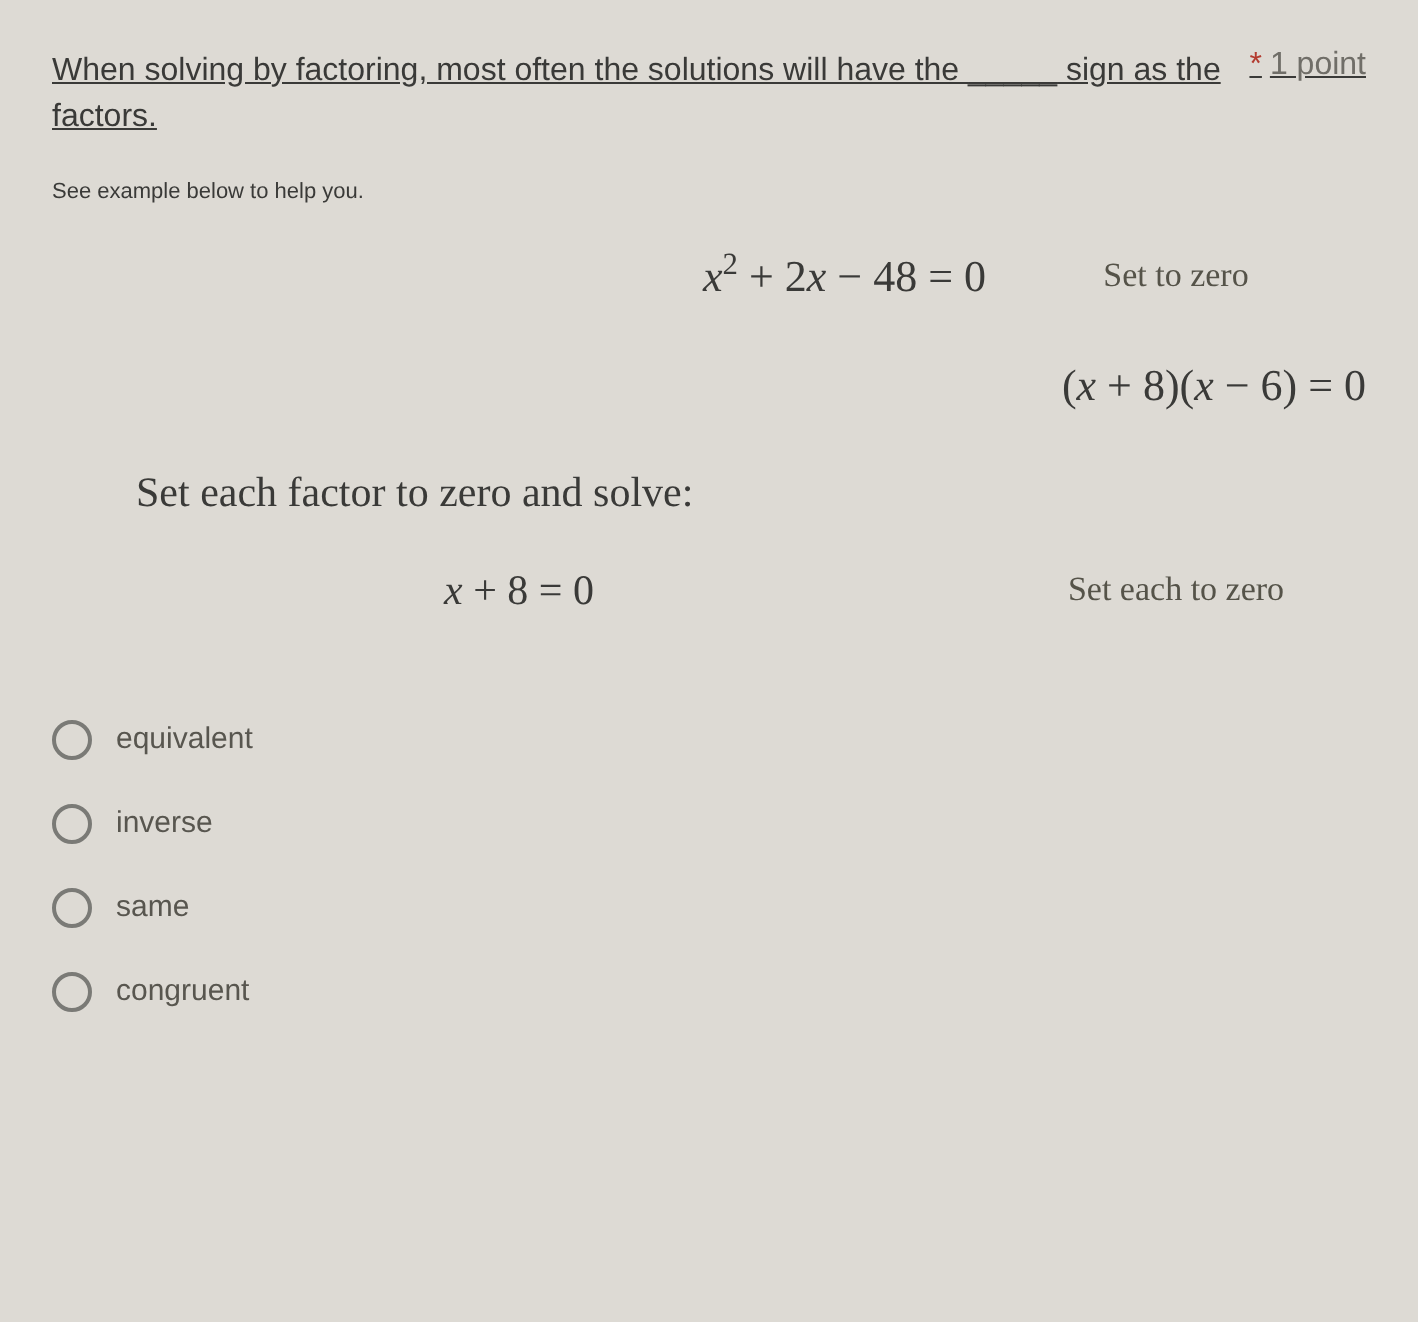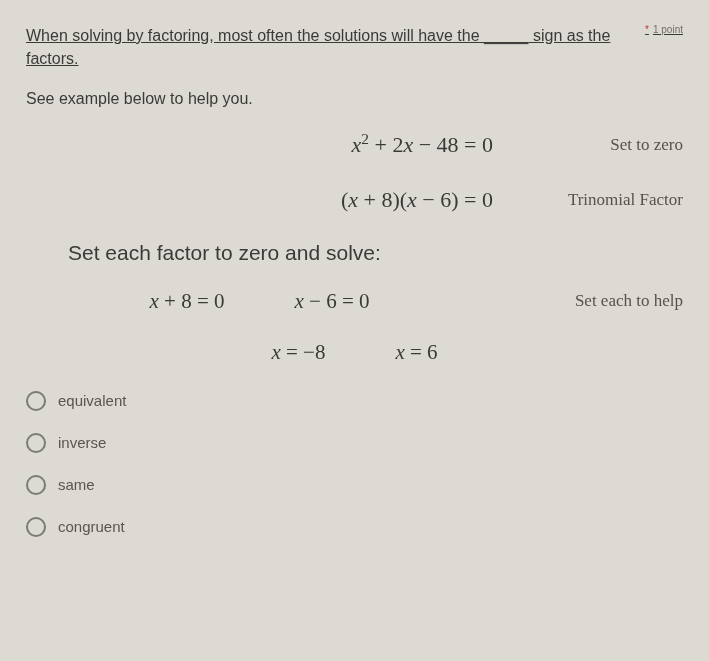--- a/index.html
+++ b/index.html
@@ -8,46 +8,46 @@
     height: 661px;
     background: #dddad4;
     font-family: Arial, sans-serif;
     color: #3a3a38;
     padding: 24px 26px 0 26px;
     position: relative;
     overflow: hidden;
   }
   .top-row { display: flex; align-items: flex-start; text-decoration: underline; }
   .question-text { flex: 1; font-size: 16px; line-height: 1.45; color: #3a3a38; }
-  .points { font-size: 10px; color: #706e68; margin-left: 10px; white-space: nowrap; }
+  .points { font-size: 16px; color: #706e68; margin-left: 10px; white-space: nowrap; }
   .points .ast { color: #b33b2f; margin-right: 4px; }
-  .help-text { margin-top: 20px; font-size: 16px; color: #3a3a38; }
+  .help-text { margin-top: 20px; font-size: 11px; color: #3a3a38; }
   .math-block { margin-top: 22px; }
   .math-row {
     display: flex;
     align-items: center;
     margin-bottom: 28px;
   }
   .math-left {
     flex: 1;
     text-align: right;
     font-family: "Times New Roman", serif;
     font-size: 22px;
     color: #3a3a38;
     font-style: italic;
   }
   .math-right {
     width: 190px;
-    text-align: right;
+    text-align: center;
     font-family: "Comic Sans MS", cursive;
     font-size: 17px;
     color: #555349;
   }
   .instr {
-    font-family: Liberation Sans, sans-serif;
+    font-family: Liberation Serif, serif;
     font-size: 21px;
     color: #3a3a38;
     margin: 6px 0 24px 42px;
   }
   .eq-row { display: flex; align-items: center; margin-bottom: 26px; }
   .eq-pair { flex: 1; display: flex; justify-content: center; gap: 70px; }
   .eq {
     font-family: "Times New Roman", serif;
     font-size: 21px;
     font-style: italic;
@@ -91,38 +91,32 @@
     <div class="math-left">
       <span>x</span><sup class="norm">2</sup><span class="norm"> + 2</span><span>x</span><span class="norm"> − 48 = 0</span>
     </div>
     <div class="math-right">Set to zero</div>
   </div>
 
   <div class="math-row">
     <div class="math-left">
       <span class="norm">(</span><span>x</span><span class="norm"> + 8)(</span><span>x</span><span class="norm"> − 6) = 0</span>
     </div>
-    <div class="math-right">Trinomial Factor</div>
   </div>
 
   <div class="instr">Set each factor to zero and solve:</div>
 
   <div class="eq-row">
     <div class="eq-pair">
       <div class="eq"><span>x</span><span class="norm"> + 8 = 0</span></div>
-      <div class="eq"><span>x</span><span class="norm"> − 6 = 0</span></div>
     </div>
-    <div class="math-right">Set each to help</div>
+    <div class="math-right">Set each to zero</div>
   </div>
 
   <div class="eq-row">
-    <div class="eq-pair">
-      <div class="eq"><span>x</span><span class="norm"> = −8</span></div>
-      <div class="eq"><span>x</span><span class="norm"> = 6</span></div>
-    </div>
   </div>
 
 </div>
 
 <div class="options">
   <div class="option">
     <div class="radio"></div>
     <div class="opt-label">equivalent</div>
   </div>
   <div class="option">

